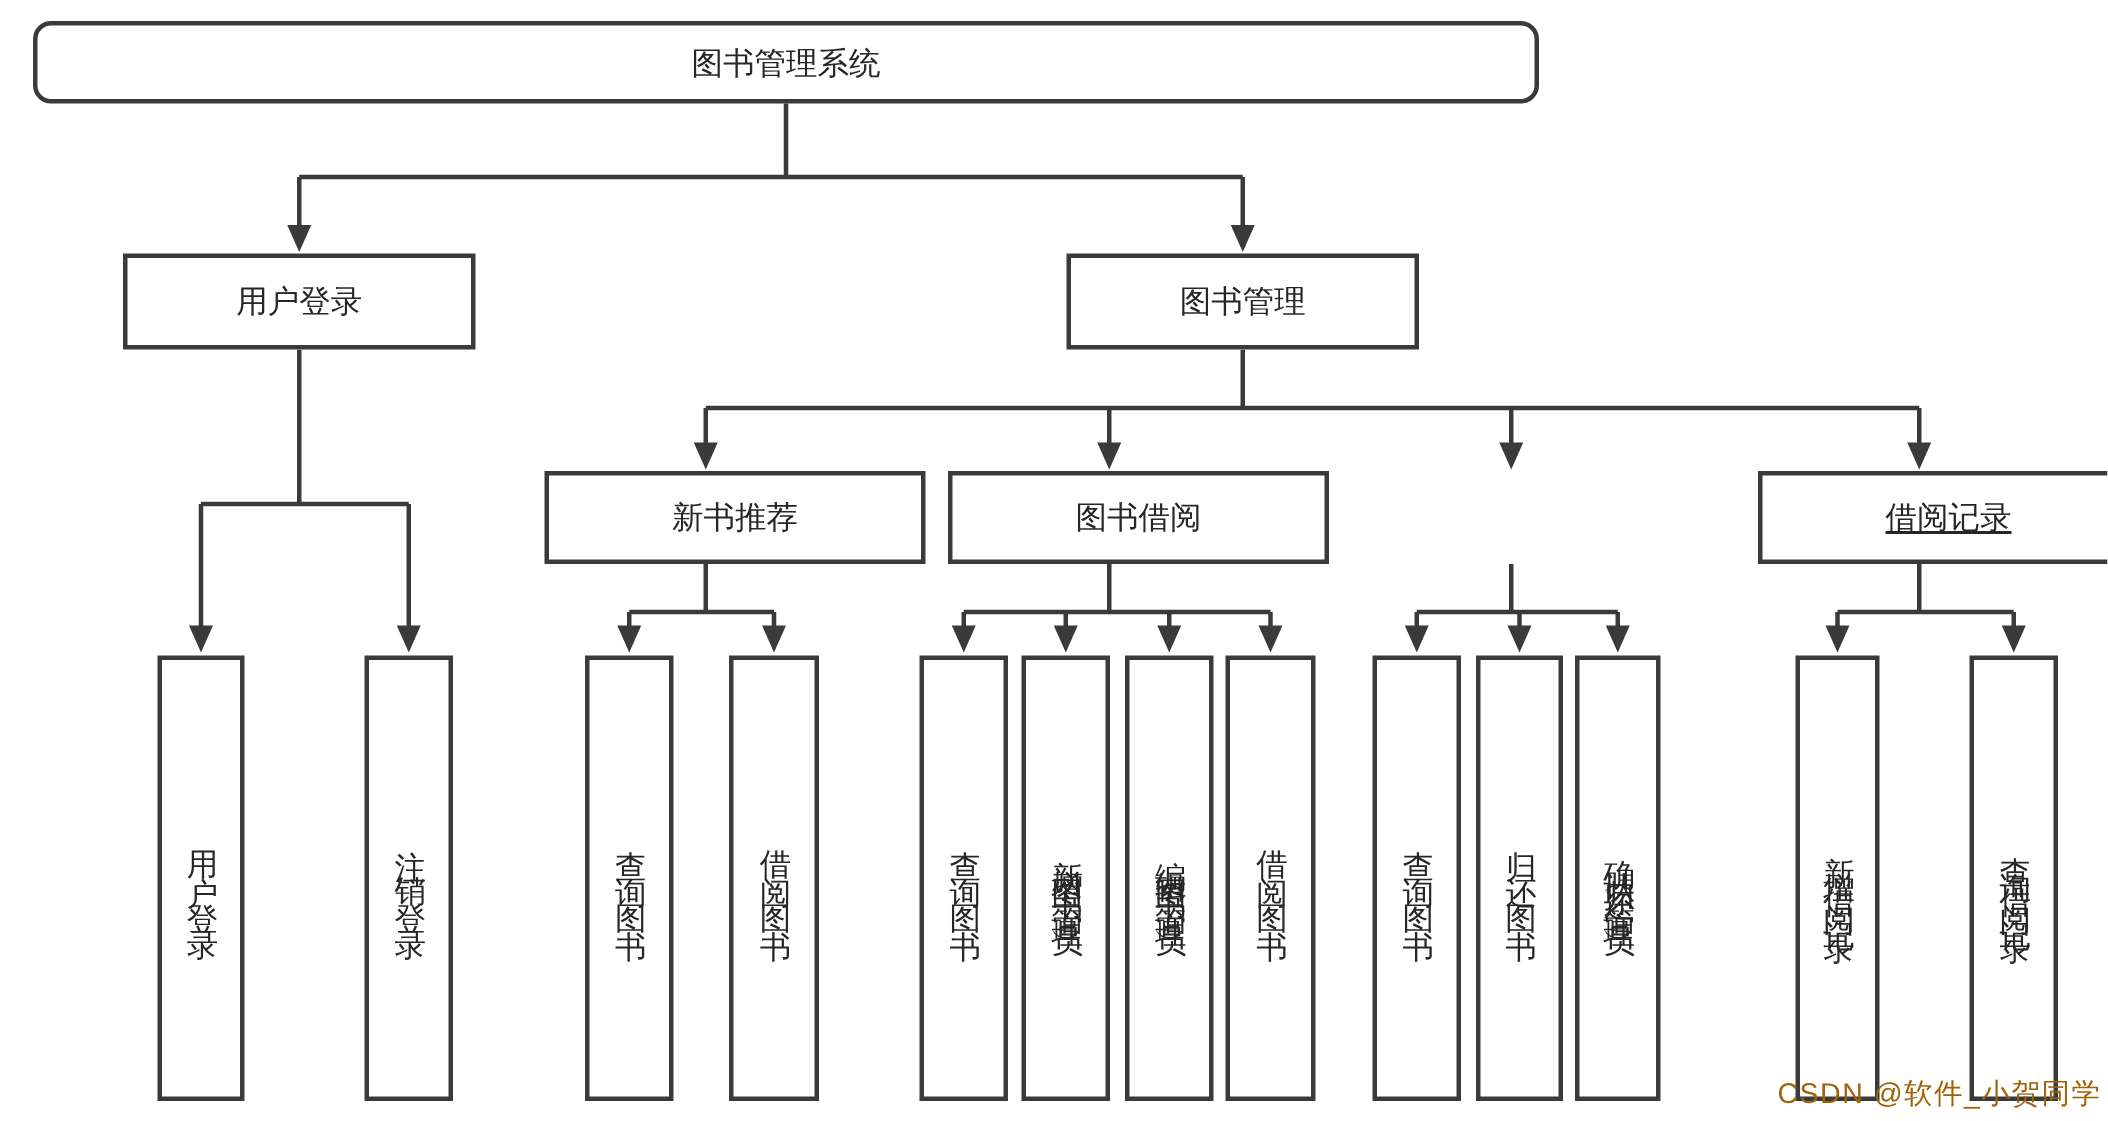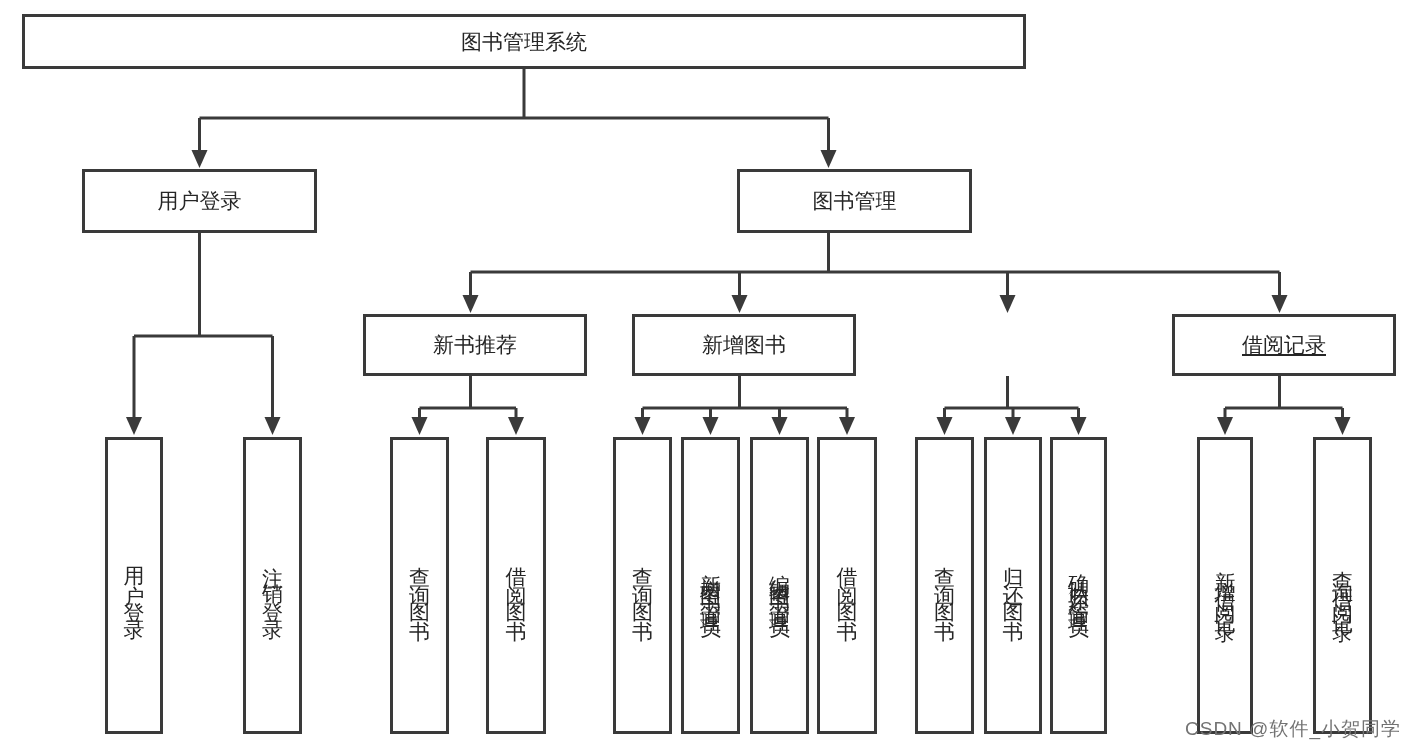--- a/index.html
+++ b/index.html
@@ -20,36 +20,36 @@
     position: absolute;
     border: 3px solid #3a3a3a;
     background: #ffffff;
     display: flex;
     align-items: center;
     justify-content: center;
     color: #262626;
     box-sizing: border-box;
   }
   .box span { white-space: nowrap; }
-  .root  { left: 22px;  top: 14px;  width: 1004px; height: 55px; font-size: 21px; }
+  .root  { left: 22px;  top: 14px;  width: 1004px; height: 55px; font-size: 21px; border-radius: 12px; }
   .lvl2  { top: 169px; width: 235px; height: 64px; font-size: 21px; }
-  .lvl3  { top: 314px; width: 224px; height: 62px; font-size: 21px; }
+  .lvl3  { top: 314px; width: 254px; height: 62px; font-size: 21px; }
   .leaf  { top: 437px; height: 297px; font-size: 21px; }
   .leaf span {
     writing-mode: vertical-rl;
     text-orientation: mixed;
     letter-spacing: 0.3em;
   }
   .leaf span.sp4 { letter-spacing: 0.85em; }
   .leaf span.sp6 { letter-spacing: 0.5em;  }
   .watermark {
     position: absolute;
     left: 1185px; top: 716px;
     font-size: 19px;
-    color: #737373;
+    color: #a16207;
     letter-spacing: 1px;
     white-space: nowrap;
   }
 </style>
 </head>
 <body>
 
 <div class="stage">
 
   <svg class="wires" viewBox="0 0 1405 747">
@@ -99,29 +99,29 @@
     </g>
   </svg>
 
   <div class="box root">
     <span>图书管理系统</span>
   </div>
 
   <div class="box lvl2" style="left:82px;">
     <span>用户登录</span>
   </div>
-  <div class="box lvl2" style="left:737px;">
+  <div class="box lvl2" style="left:711px;">
     <span>图书管理</span>
   </div>
 
   <div class="box lvl3" style="left:363px;">
     <span>新书推荐</span>
   </div>
   <div class="box lvl3" style="left:632px;">
-    <span>新增图书</span>
+    <span>图书借阅</span>
   </div>
   <div class="box lvl3" style="left:1172px;text-decoration:underline;">
     <span>借阅记录</span>
   </div>
 
   <div class="box leaf" style="left:105px;width:58px;">
     <span class="sp4">用户登录</span>
   </div>
   <div class="box leaf" style="left:243px;width:59px;">
     <span class="sp4">注销登录</span>

